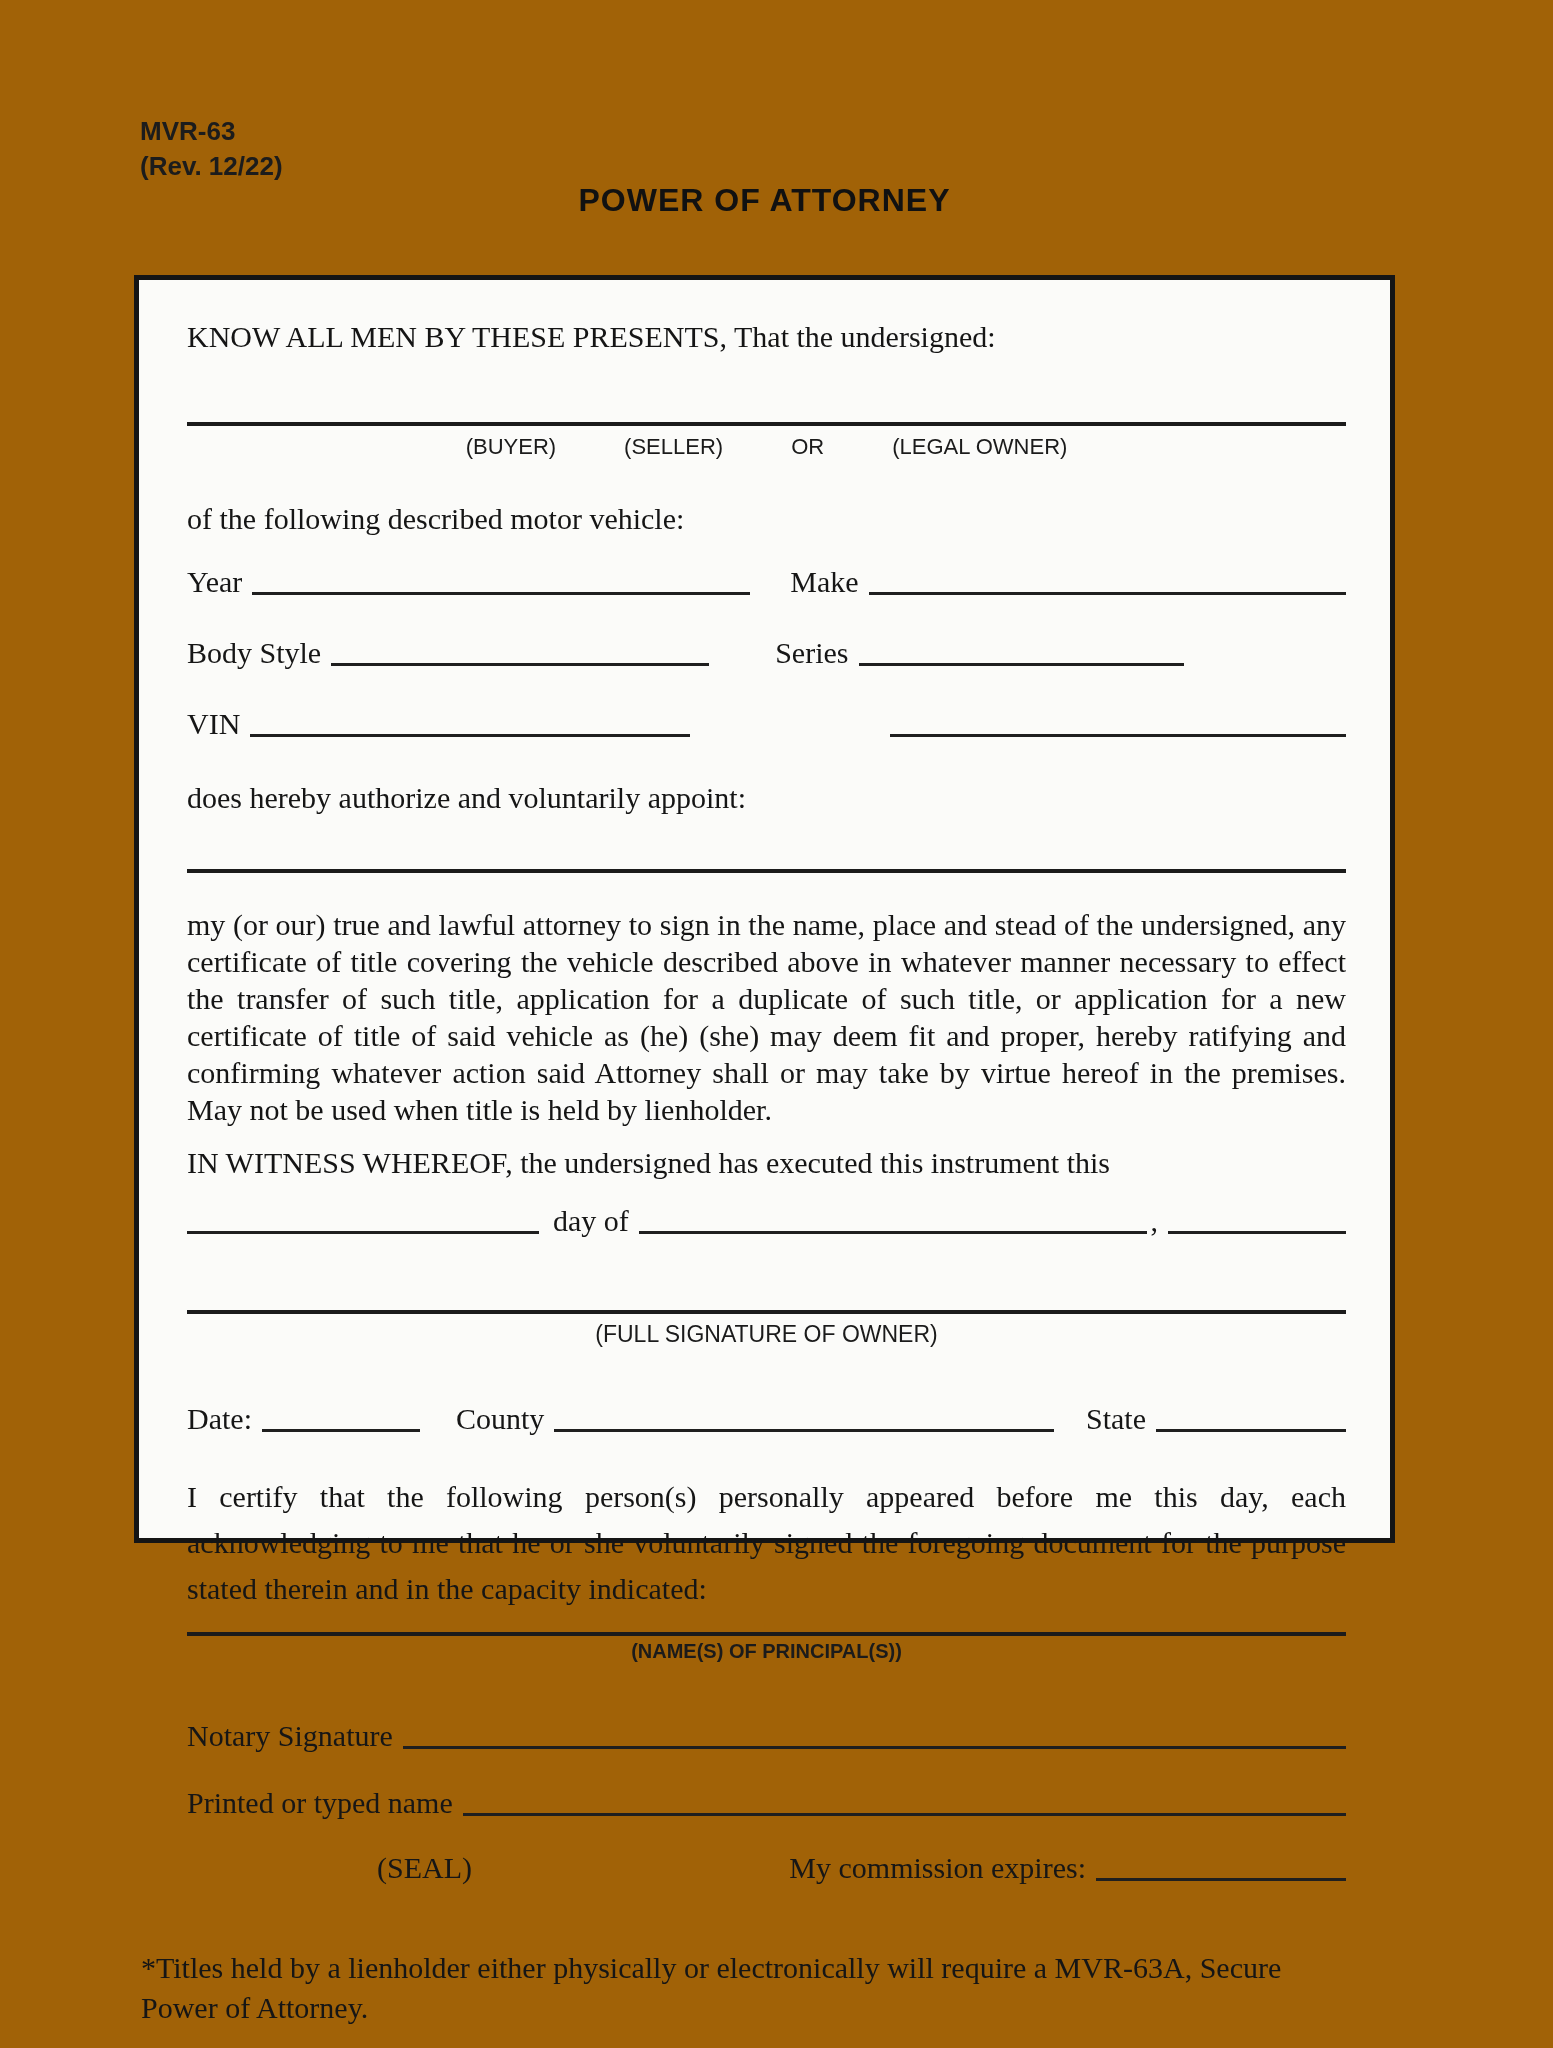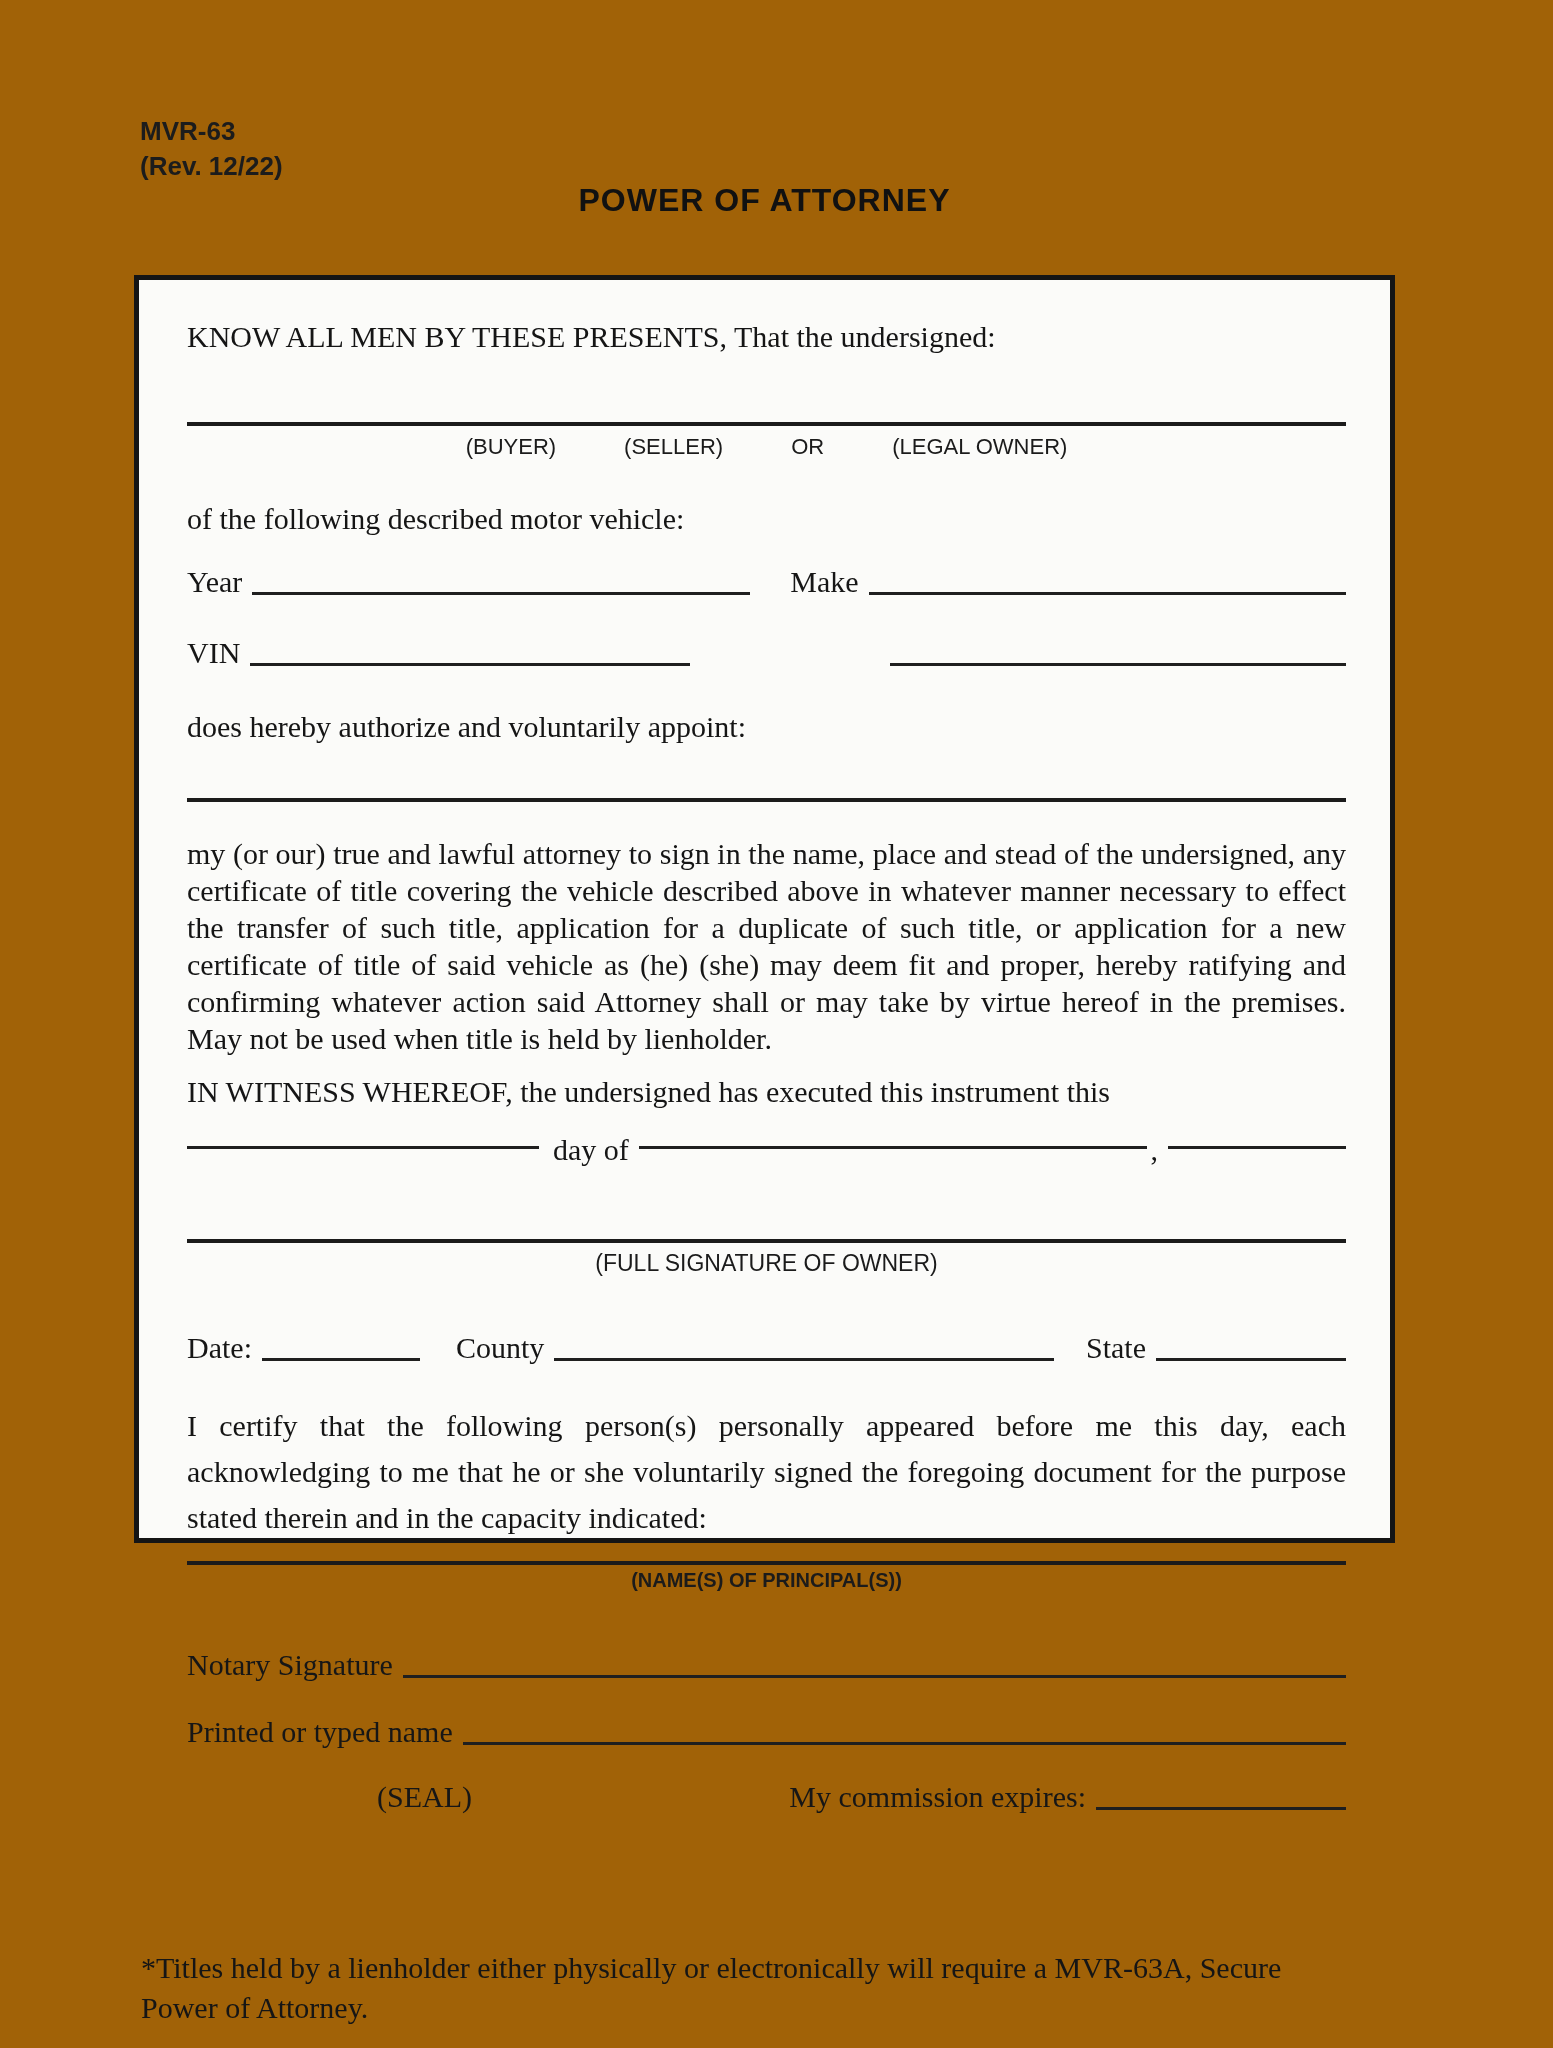--- a/index.html
+++ b/index.html
@@ -69,21 +69,21 @@
   .mt-partylabels{margin-top:7px;}
   .mt-intro{margin-top:40px;}
   .mt-year{margin-top:24px;}
   .mt-body{margin-top:31px;}
   .mt-vin{margin-top:31px;}
   .mt-appoint{margin-top:35px;}
   .mt-attyline{margin-top:52px;}
   .mt-attylabel{margin-top:7px;}
   .mt-para1{margin-top:33px;}
   .mt-witness{margin-top:16px;}
-  .mt-dayof{margin-top:19px;align-items:center;}
+  .mt-dayof{margin-top:19px;}
   .mt-sigline{margin-top:69px;}
   .mt-siglabel{margin-top:7px;}
   .mt-daterow{margin-top:51px;}
   .mt-certify{margin-top:35px;}
   .mt-principalsline{margin-top:20px;}
   .mt-principalslabel{margin-top:2px;}
   .mt-notary{margin-top:51px;}
   .mt-printed{margin-top:27px;}
   .mt-seal{margin-top:25px;}
 
@@ -134,20 +134,27 @@
 
     <div class="serif-text mt-intro">of the following described motor vehicle:</div>
 
     <div class="row mt-year">
       <span class="lbl">Year</span>
       <span class="uline w-yearline"></span>
       <span class="lbl ml-make">Make</span>
       <span class="uline fill"></span>
     </div>
 
+    <div class="row mt-body">
+      <span class="lbl">Body Style</span>
+      <span class="uline w-bodyline"></span>
+      <span class="lbl ml-series">Series</span>
+      <span class="uline w-seriesline"></span>
+      <span class="fill"></span>
+    </div>
 
     <div class="row mt-vin">
       <span class="lbl">VIN</span>
       <span class="uline w-vinline"></span>
       <span class="sp-vin"></span>
       <span class="uline fill"></span>
     </div>
 
     <div class="serif-text mt-appoint">does hereby authorize and voluntarily appoint:</div>
 

